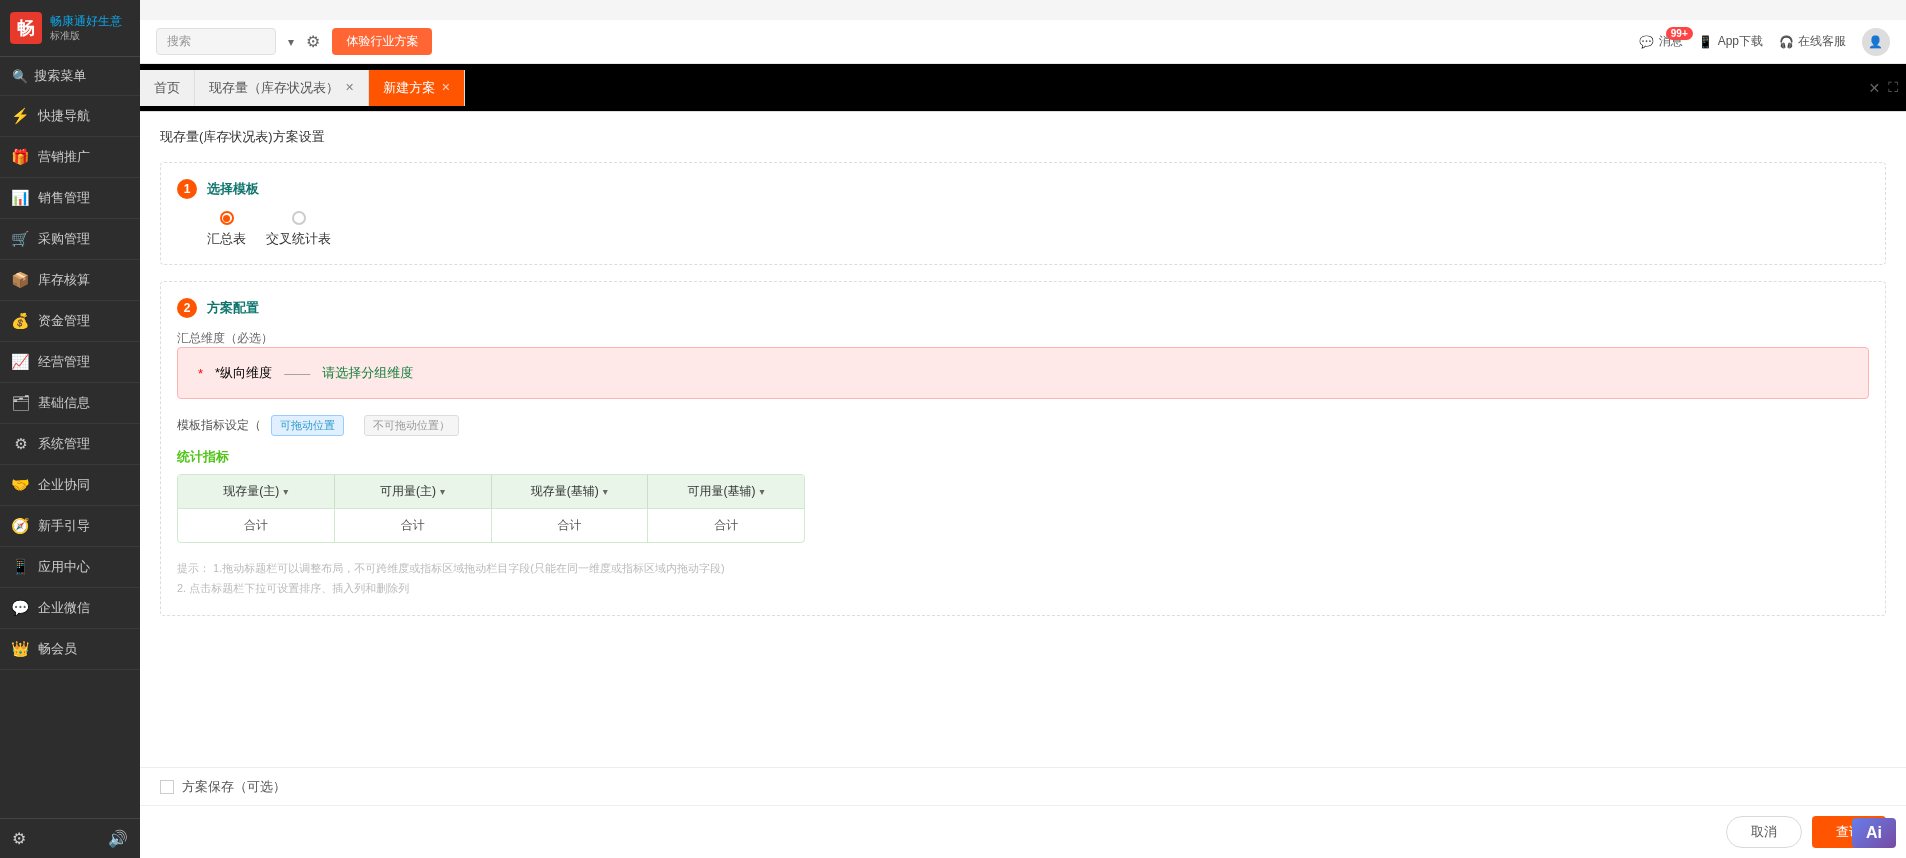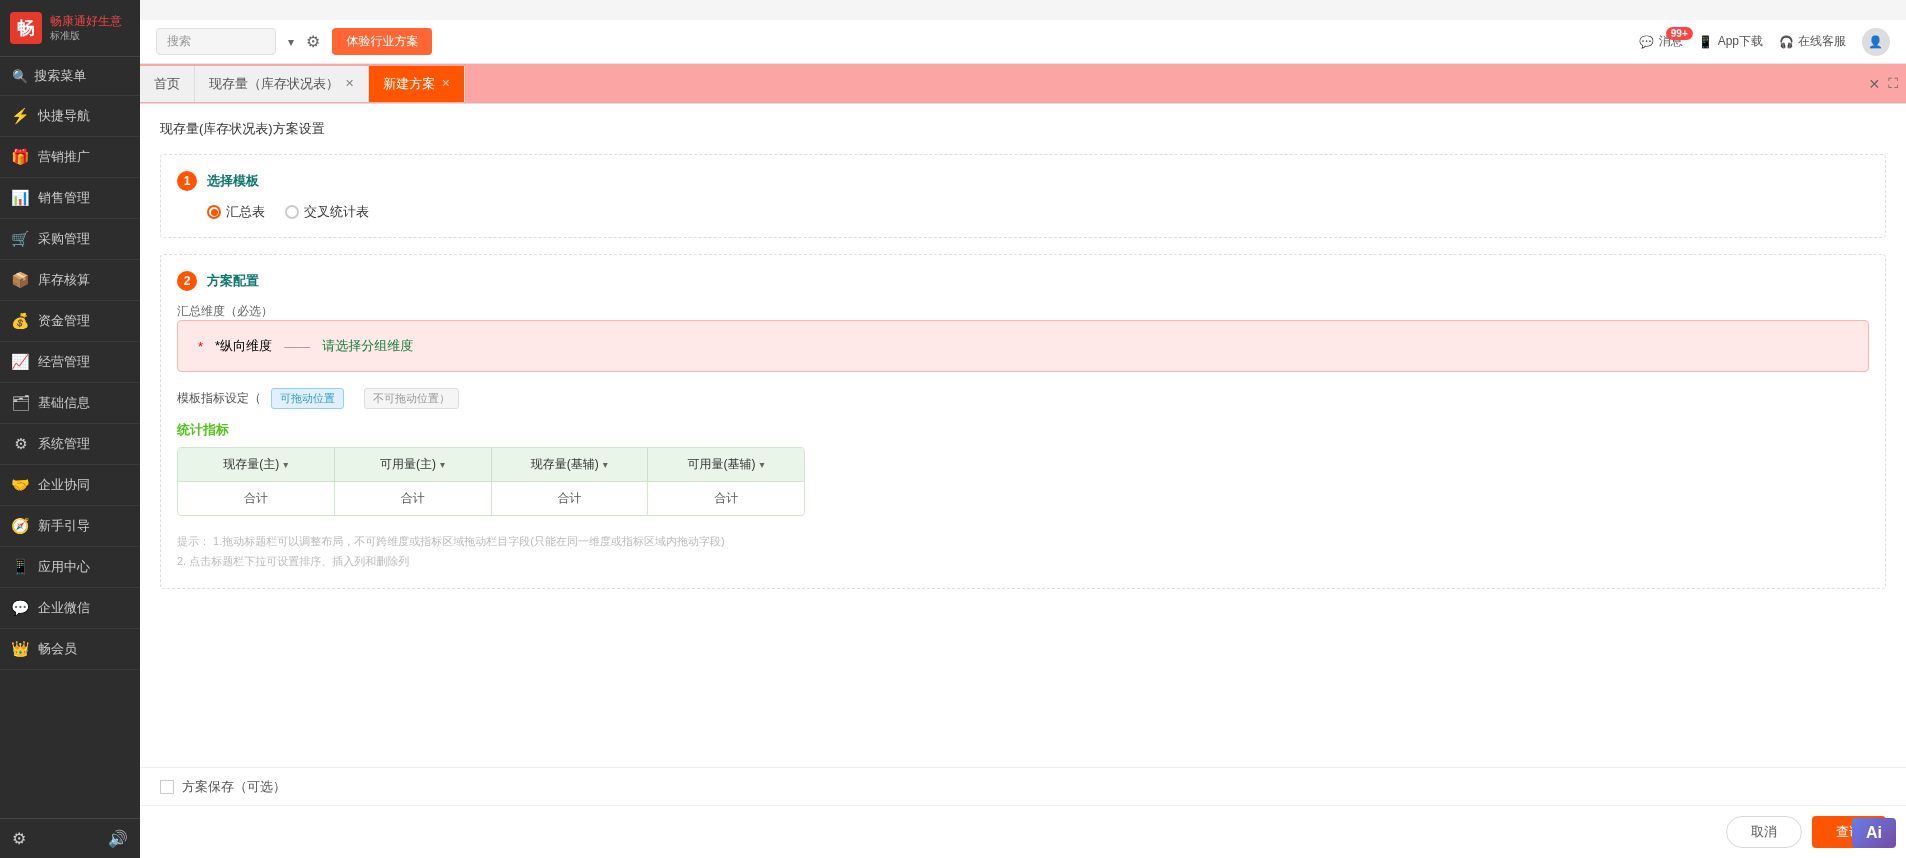--- a/index.html
+++ b/index.html
@@ -22,21 +22,21 @@
       gap: 8px;
       border-bottom: 1px solid #444;
     }
     .sidebar-logo-icon {
       width: 32px; height: 32px;
       background: #e8392d;
       border-radius: 4px;
       display: flex; align-items: center; justify-content: center;
       color: white; font-size: 18px; font-weight: bold;
     }
-    .sidebar-logo-text { font-size: 12px; color: #ef4444; line-height: 1.4; }
+    .sidebar-logo-text { font-size: 12px; color: #0ea5e9; line-height: 1.4; }
     .sidebar-logo-badge { font-size: 10px; color: #aaa; }
     .sidebar-search {
       display: flex; align-items: center; gap: 6px;
       padding: 10px 12px;
       color: #ccc; font-size: 13px; cursor: pointer;
       border-bottom: 1px solid #3a3a3a;
     }
     .sidebar-nav-item {
       display: flex; align-items: center; gap: 8px;
       padding: 11px 12px;
@@ -106,24 +106,24 @@
     }
     .topbar-avatar {
       width: 28px; height: 28px; border-radius: 50%;
       background: #ddd; display: flex; align-items: center; justify-content: center;
       font-size: 12px; color: #666;
     }
 
     
     .tabbar {
       display: flex; align-items: center;
-      background: #fca5a5;
+      background: #000000;
       border-bottom: 1px solid #ddd;
       flex-shrink: 0;
-      height: 40px;
+      height: 48px;
     }
     .tab {
       display: flex; align-items: center; gap: 6px;
       padding: 0 14px; height: 36px;
       font-size: 13px; cursor: pointer;
       border-right: 1px solid #ddd;
       background: #f0f0f0; color: #555;
     }
     .tab.active {
       background: #ff5500; color: white;
@@ -178,21 +178,21 @@
       font-size: 13px; font-weight: bold; color: #0f766e;
     }
 
     
     .template-options {
       display: flex; align-items: center; gap: 20px;
       padding-left: 30px;
     }
     .radio-option {
       display: flex; align-items: center; gap: 5px;
-      font-size: 13px; color: #333; cursor: pointer;
+      font-size: 13px; color: #333; cursor: pointer; flex-direction: column;
     }
     .radio-circle {
       width: 14px; height: 14px; border-radius: 50%;
       border: 2px solid #ccc;
       display: flex; align-items: center; justify-content: center;
     }
     .radio-circle.selected {
       border-color: #ff5500;
     }
     .radio-circle.selected::after {

